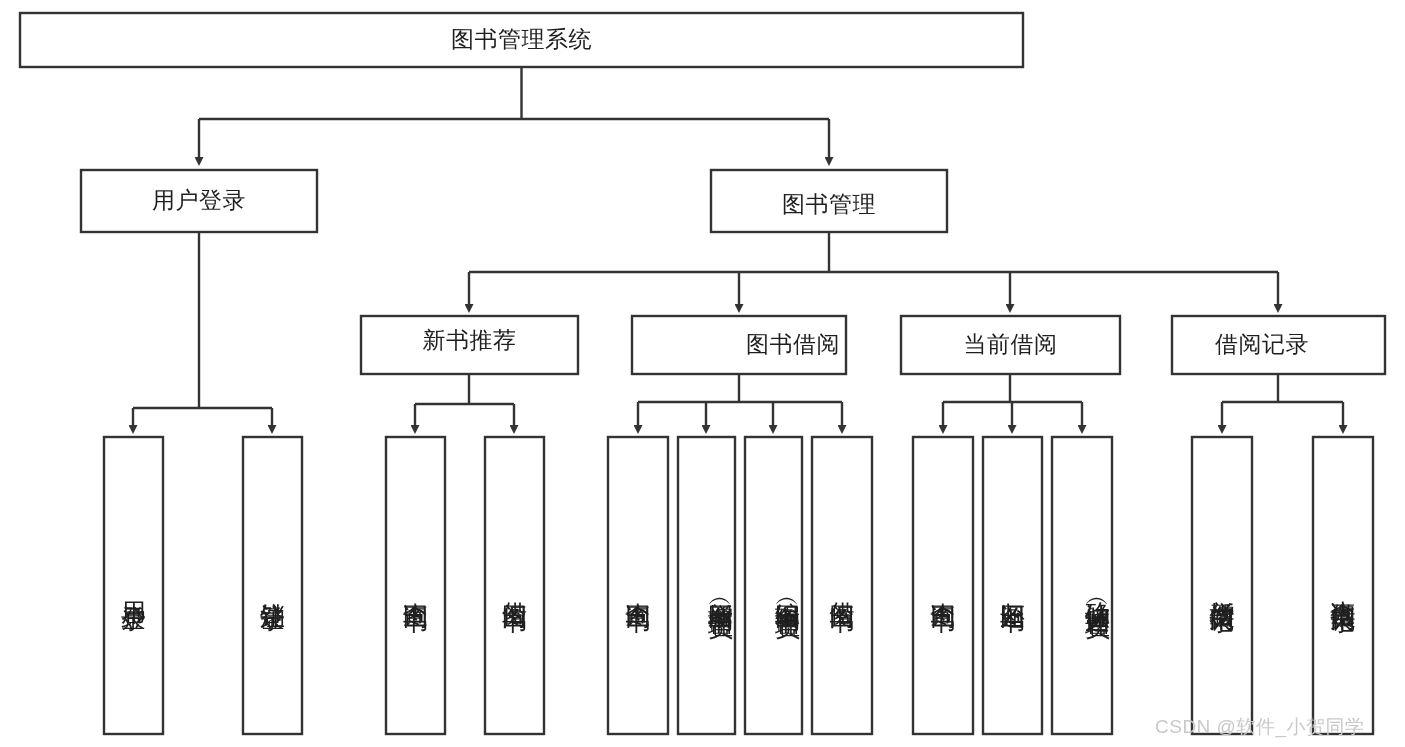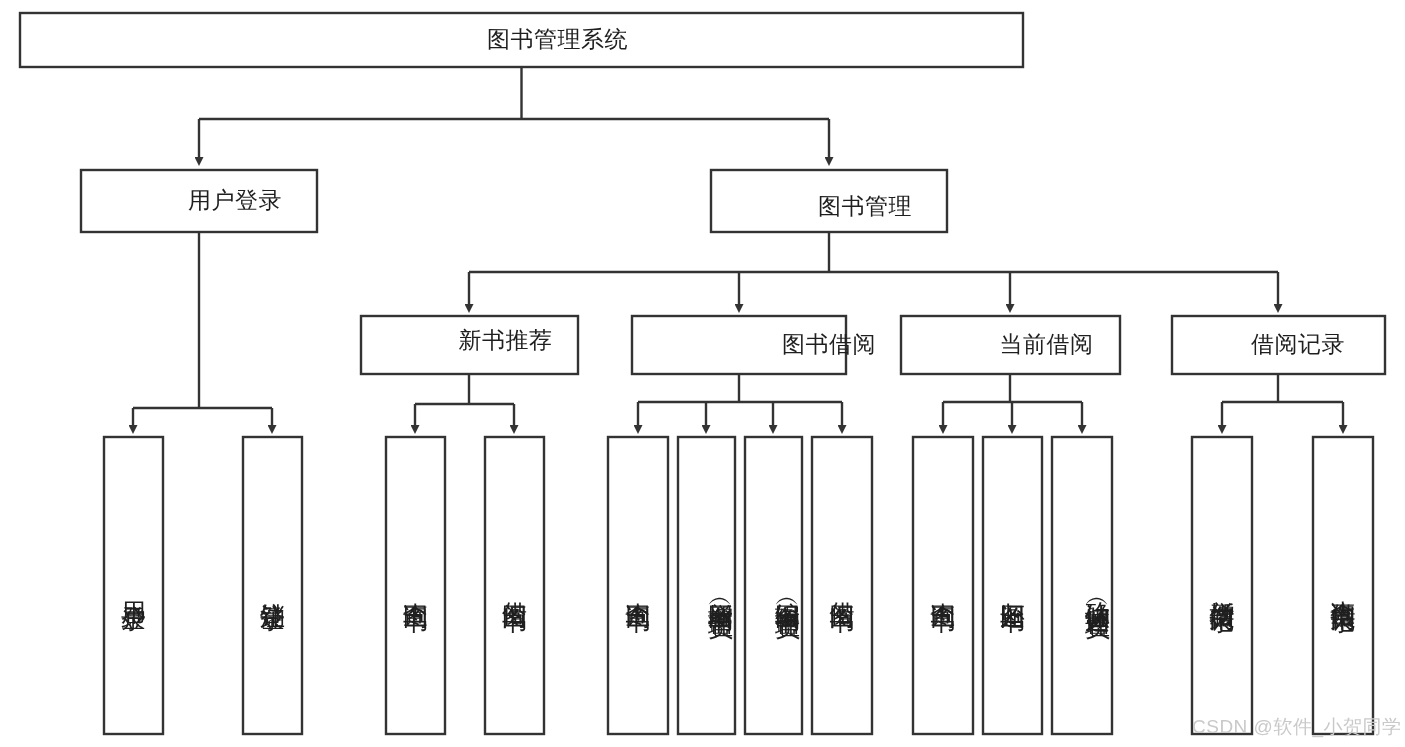--- a/index.html
+++ b/index.html
@@ -46,21 +46,20 @@
     position: absolute;
     display: flex;
     align-items: center;
     justify-content: center;
     color: #1f1f1f;
     font-size: 23px;
     line-height: 1.1;
     letter-spacing: 0.5px;
     white-space: nowrap;
     pointer-events: none;
-    padding-left: 36px;
   }
   
   .label-v {
     position: absolute;
     display: flex;
     align-items: center;
     justify-content: center;
     color: #1f1f1f;
     font-size: 25px;
     line-height: 1.16;
@@ -170,36 +169,36 @@
     <rect class="node-rect" x="913" y="437" width="60" height="297"></rect>
     <rect class="node-rect" x="983" y="437" width="59" height="297"></rect>
     <rect class="node-rect" x="1052" y="437" width="60" height="297"></rect>
     <rect class="node-rect" x="1192" y="437" width="60" height="297"></rect>
     <rect class="node-rect" x="1313" y="437" width="60" height="297"></rect>
   </svg>
 
   <div class="label-h" style="left:20px; top:13px; width:1003px; height:54px;">图书管理系统</div>
 
   <div class="label-h" style="left:81px; top:170px; width:236px; height:62px;">用户登录</div>
-  <div class="label-h" style="left:711px; top:170px; width:236px; height:74px;">图书管理</div>
+  <div class="label-h" style="left:711px; top:170px; width:236px; height:74px;font-family:Liberation Mono, monospace;">图书管理</div>
 
   <div class="label-h" style="left:361px; top:316px; width:217px; height:50px;">新书推荐</div>
   <div class="label-h" style="left:668px; top:316px; width:250px; height:58px;border-radius:23px;">图书借阅</div>
   <div class="label-h" style="left:901px; top:316px; width:219px; height:58px;border-radius:8px;">当前借阅</div>
   <div class="label-h" style="left:1172px; top:316px; width:180px; height:58px;">借阅记录</div>
 
   <div class="label-v" style="left:104px; top:437px; width:59px; height:297px;">用户登录</div>
   <div class="label-v" style="left:243px; top:437px; width:59px; height:297px;">注销登录</div>
   <div class="label-v" style="left:386px; top:437px; width:59px; height:297px;">查询图书</div>
   <div class="label-v" style="left:485px; top:437px; width:59px; height:297px;">借阅图书</div>
   <div class="label-v" style="left:608px; top:437px; width:60px; height:297px;">查询图书</div>
   <div class="label-v" style="left:678px; top:437px; width:57px; height:297px; align-items:flex-start; padding-top:10px; box-sizing:border-box;">新增图书（管理员）</div>
   <div class="label-v" style="left:745px; top:437px; width:57px; height:297px; align-items:flex-start; padding-top:10px; box-sizing:border-box;">编辑图书（管理员）</div>
   <div class="label-v" style="left:812px; top:437px; width:60px; height:297px;">借阅图书</div>
   <div class="label-v" style="left:913px; top:437px; width:60px; height:297px;">查询图书</div>
   <div class="label-v" style="left:983px; top:437px; width:59px; height:297px;">归还图书</div>
   <div class="label-v" style="left:1052px; top:437px; width:60px; height:297px; align-items:flex-start; padding-top:10px; box-sizing:border-box;">确认归还（管理员）</div>
   <div class="label-v" style="left:1192px; top:437px; width:60px; height:297px;">新增借阅记录</div>
   <div class="label-v" style="left:1313px; top:437px; width:60px; height:297px;">查询借阅记录</div>
 
-  <div class="watermark" style="left:1192px; top:714px;">CSDN @软件_小贺同学</div>
+  <div class="watermark" style="left:1155px; top:714px;">CSDN @软件_小贺同学</div>
 
 </div>
 
 </body></html>

